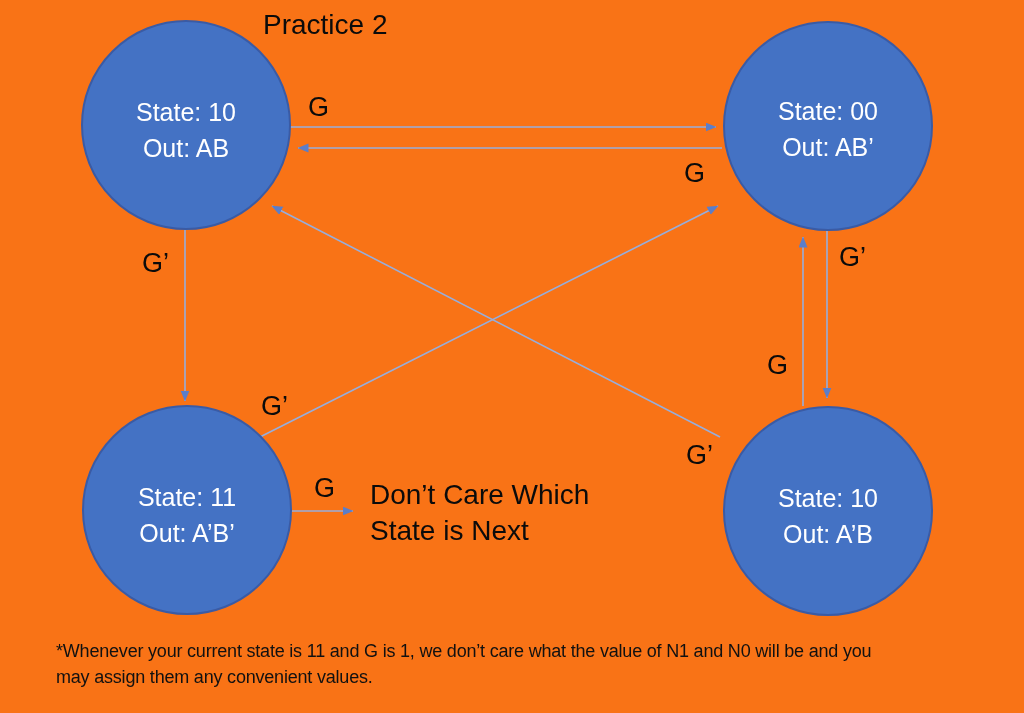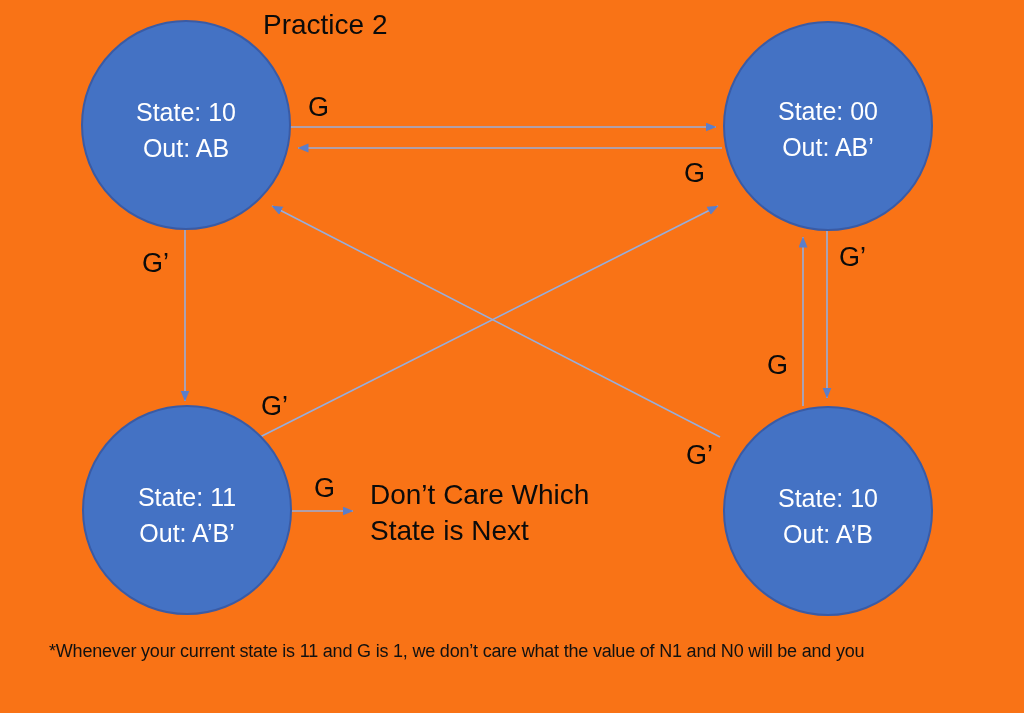--- a/index.html
+++ b/index.html
@@ -44,21 +44,21 @@
     font-family: "Liberation Sans", sans-serif;
     font-size: 28px;
   }
   .note-text {
     fill: #0b0b0b;
     font-family: "Liberation Sans", sans-serif;
     font-size: 28px;
   }
   .footnote {
     position: absolute;
-    left: 49px;
+    left: 56px;
     top: 639px;
     width: 950px;
     color: #111111;
     font-size: 18px;
     line-height: 25.5px;
     letter-spacing: -0.2px;
   }
 </style>
 </head>
 <body>
@@ -114,14 +114,15 @@
       <text class="node-text" x="828" y="507">State: 10</text>
       <text class="node-text" x="828" y="543">Out: A’B</text>
     </g>
 
     <text class="note-text" x="370" y="504">Don’t Care Which</text>
     <text class="note-text" x="370" y="540">State is Next</text>
   </svg>
 
   <div class="footnote">
     <div>*Whenever your current state is 11 and G is 1, we don’t care what the value of N1 and N0 will be and you</div>
+    <div>may assign them any convenient values.</div>
   </div>
 </div>
 
 </body></html>

